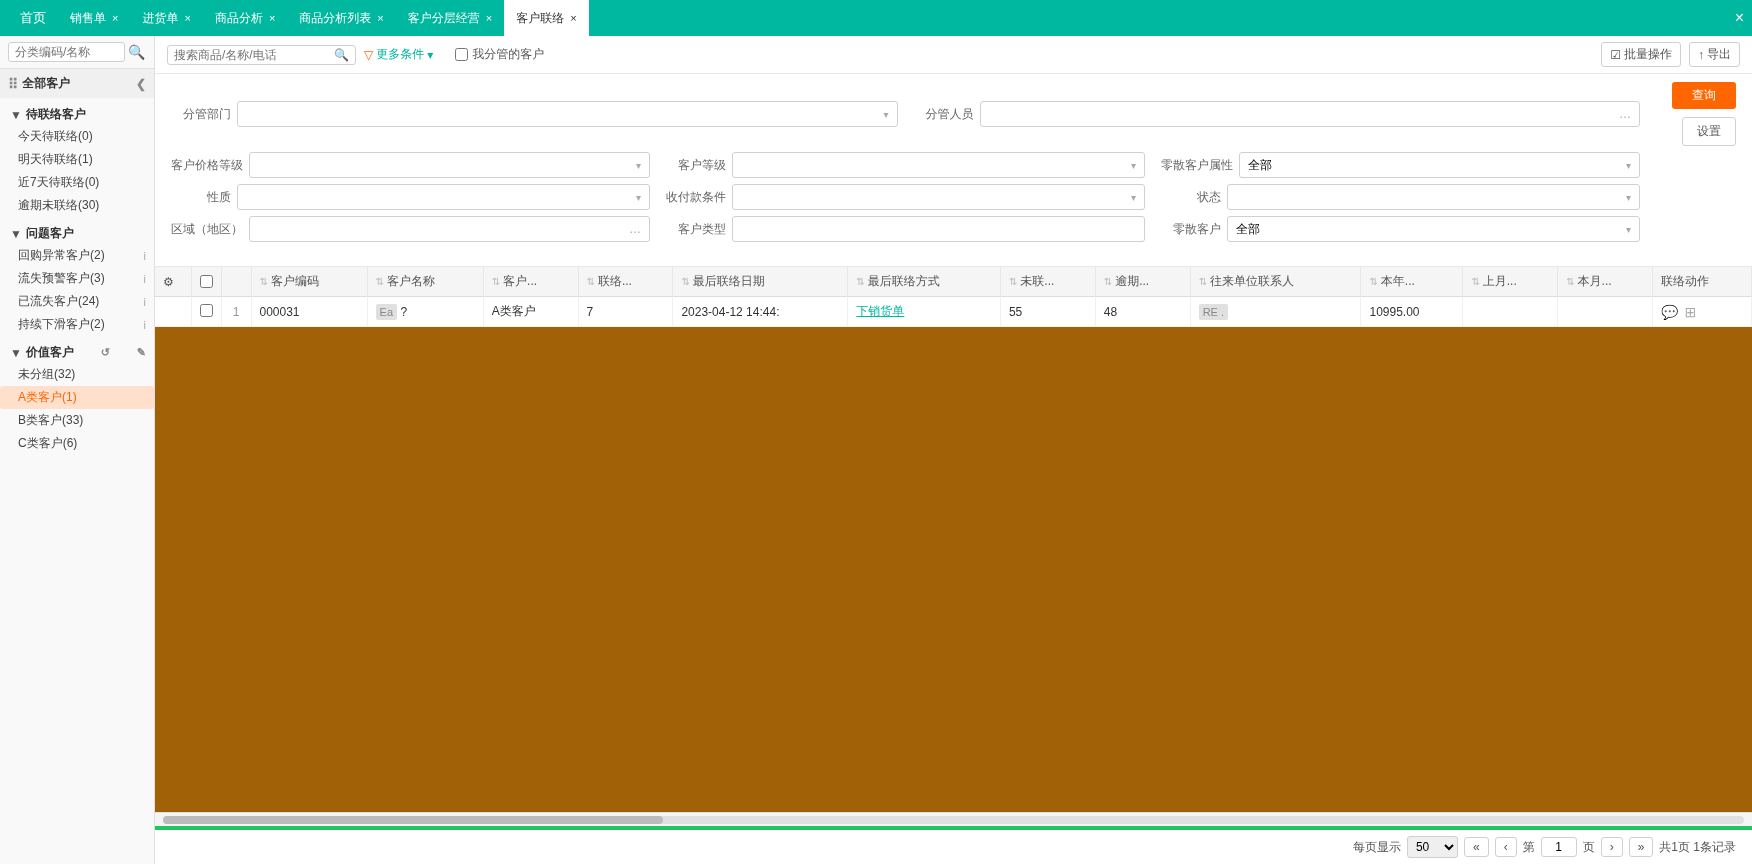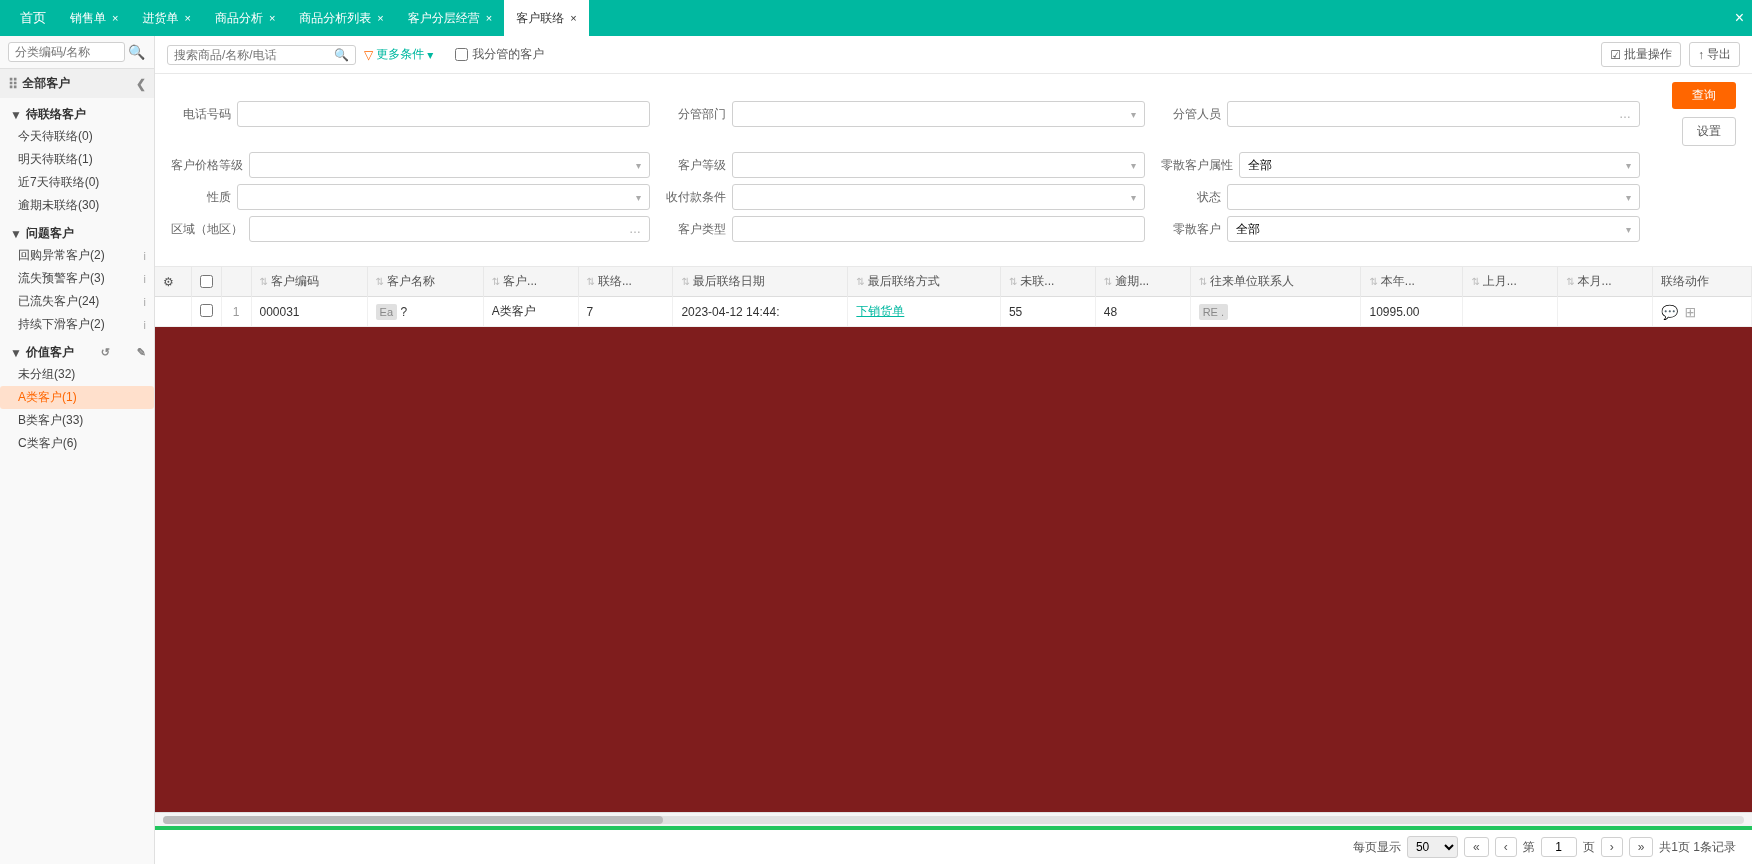--- a/index.html
+++ b/index.html
@@ -19,21 +19,21 @@
     }
     .top-nav .nav-item .close-x {
       margin-left: 6px; font-size: 11px; cursor: pointer;
     }
     .top-nav .home { font-size: 13px; }
     .top-nav .spacer { flex: 1; }
     .top-nav .global-close { font-size: 16px; cursor: pointer; color: white; }
 
     
     .main-layout {
-      display: flex; height: calc(864px - 36px); background: #7f1d1d; justify-content: center;
+      display: flex; height: calc(864px - 36px); background: #a16207; justify-content: center;
     }
 
     
     .sidebar {
       width: 155px; min-width: 155px; background: #f9f9f9; border-right: 1px solid #e0e0e0;
       display: flex; flex-direction: column; overflow-y: auto;
     }
     .sidebar-search {
       display: flex; align-items: center; padding: 6px 8px; border-bottom: 1px solid #e0e0e0;
     }
@@ -324,24 +324,20 @@
         <div class="btn-export">
           <span>↑</span>
           <span>导出</span>
         </div>
       </div>
     </div>
 
     <div class="adv-filter">
 
       <div class="adv-filter-row">
-        <div class="filter-field">
-          <label>电话号码</label>
-          <div class="field-input"></div>
-        </div>
         <div class="filter-field">
           <label>分管部门</label>
           <div class="field-input">
             <span></span>
             <span class="arrow">▾</span>
           </div>
         </div>
         <div class="filter-field">
           <label>分管人员</label>
           <div class="field-input">

